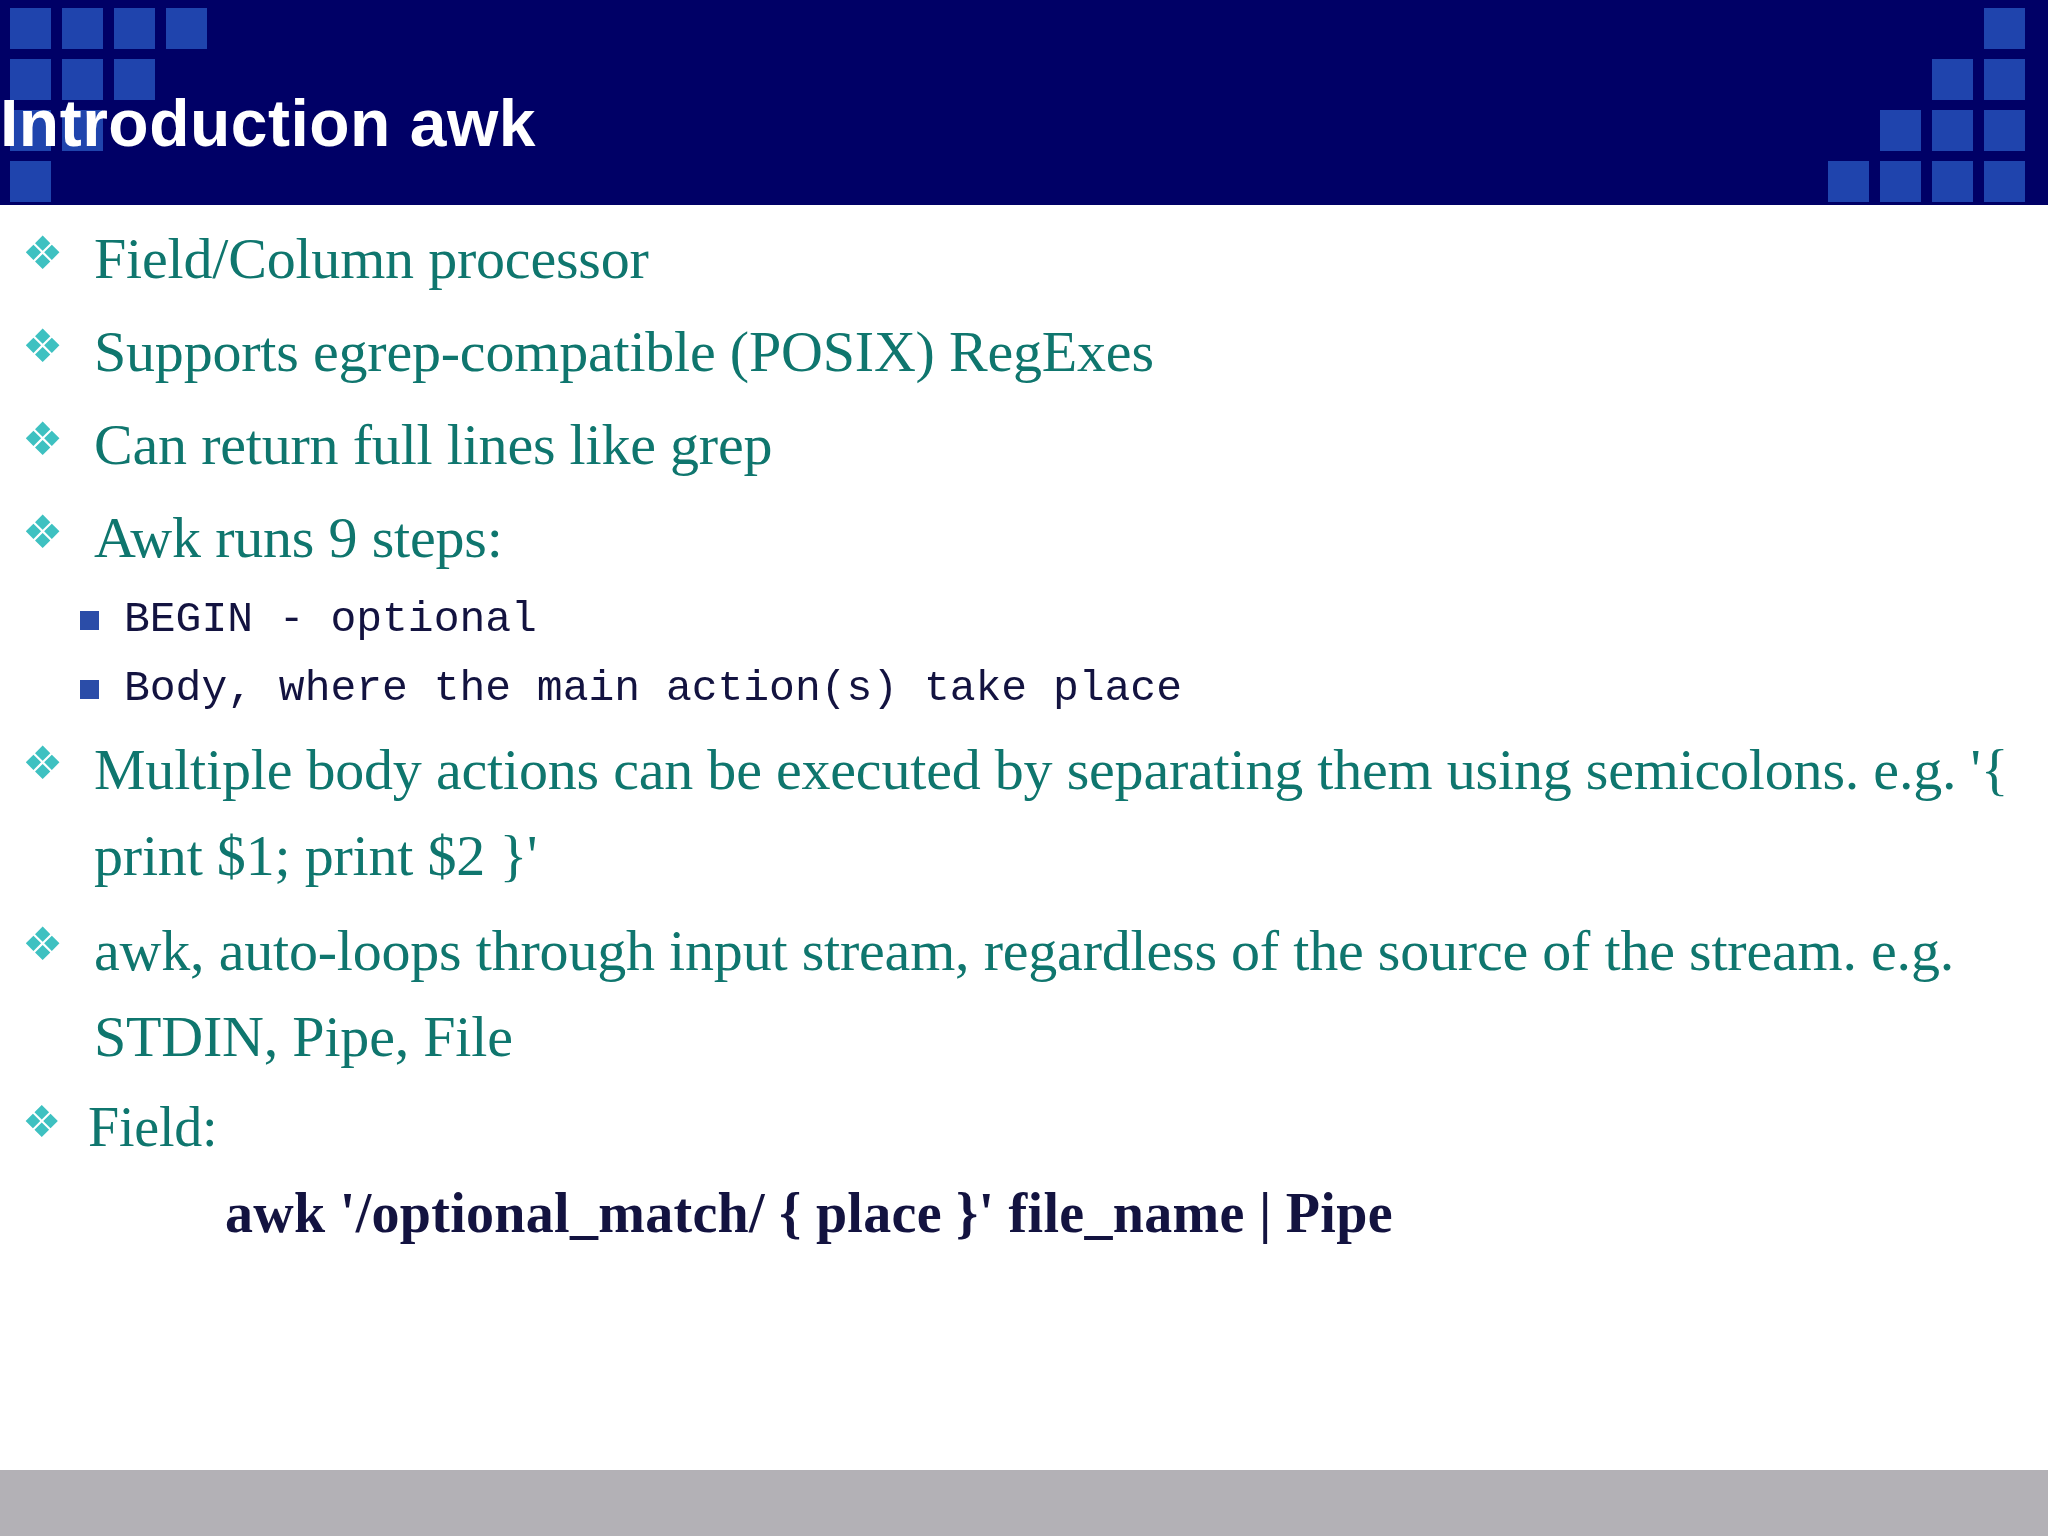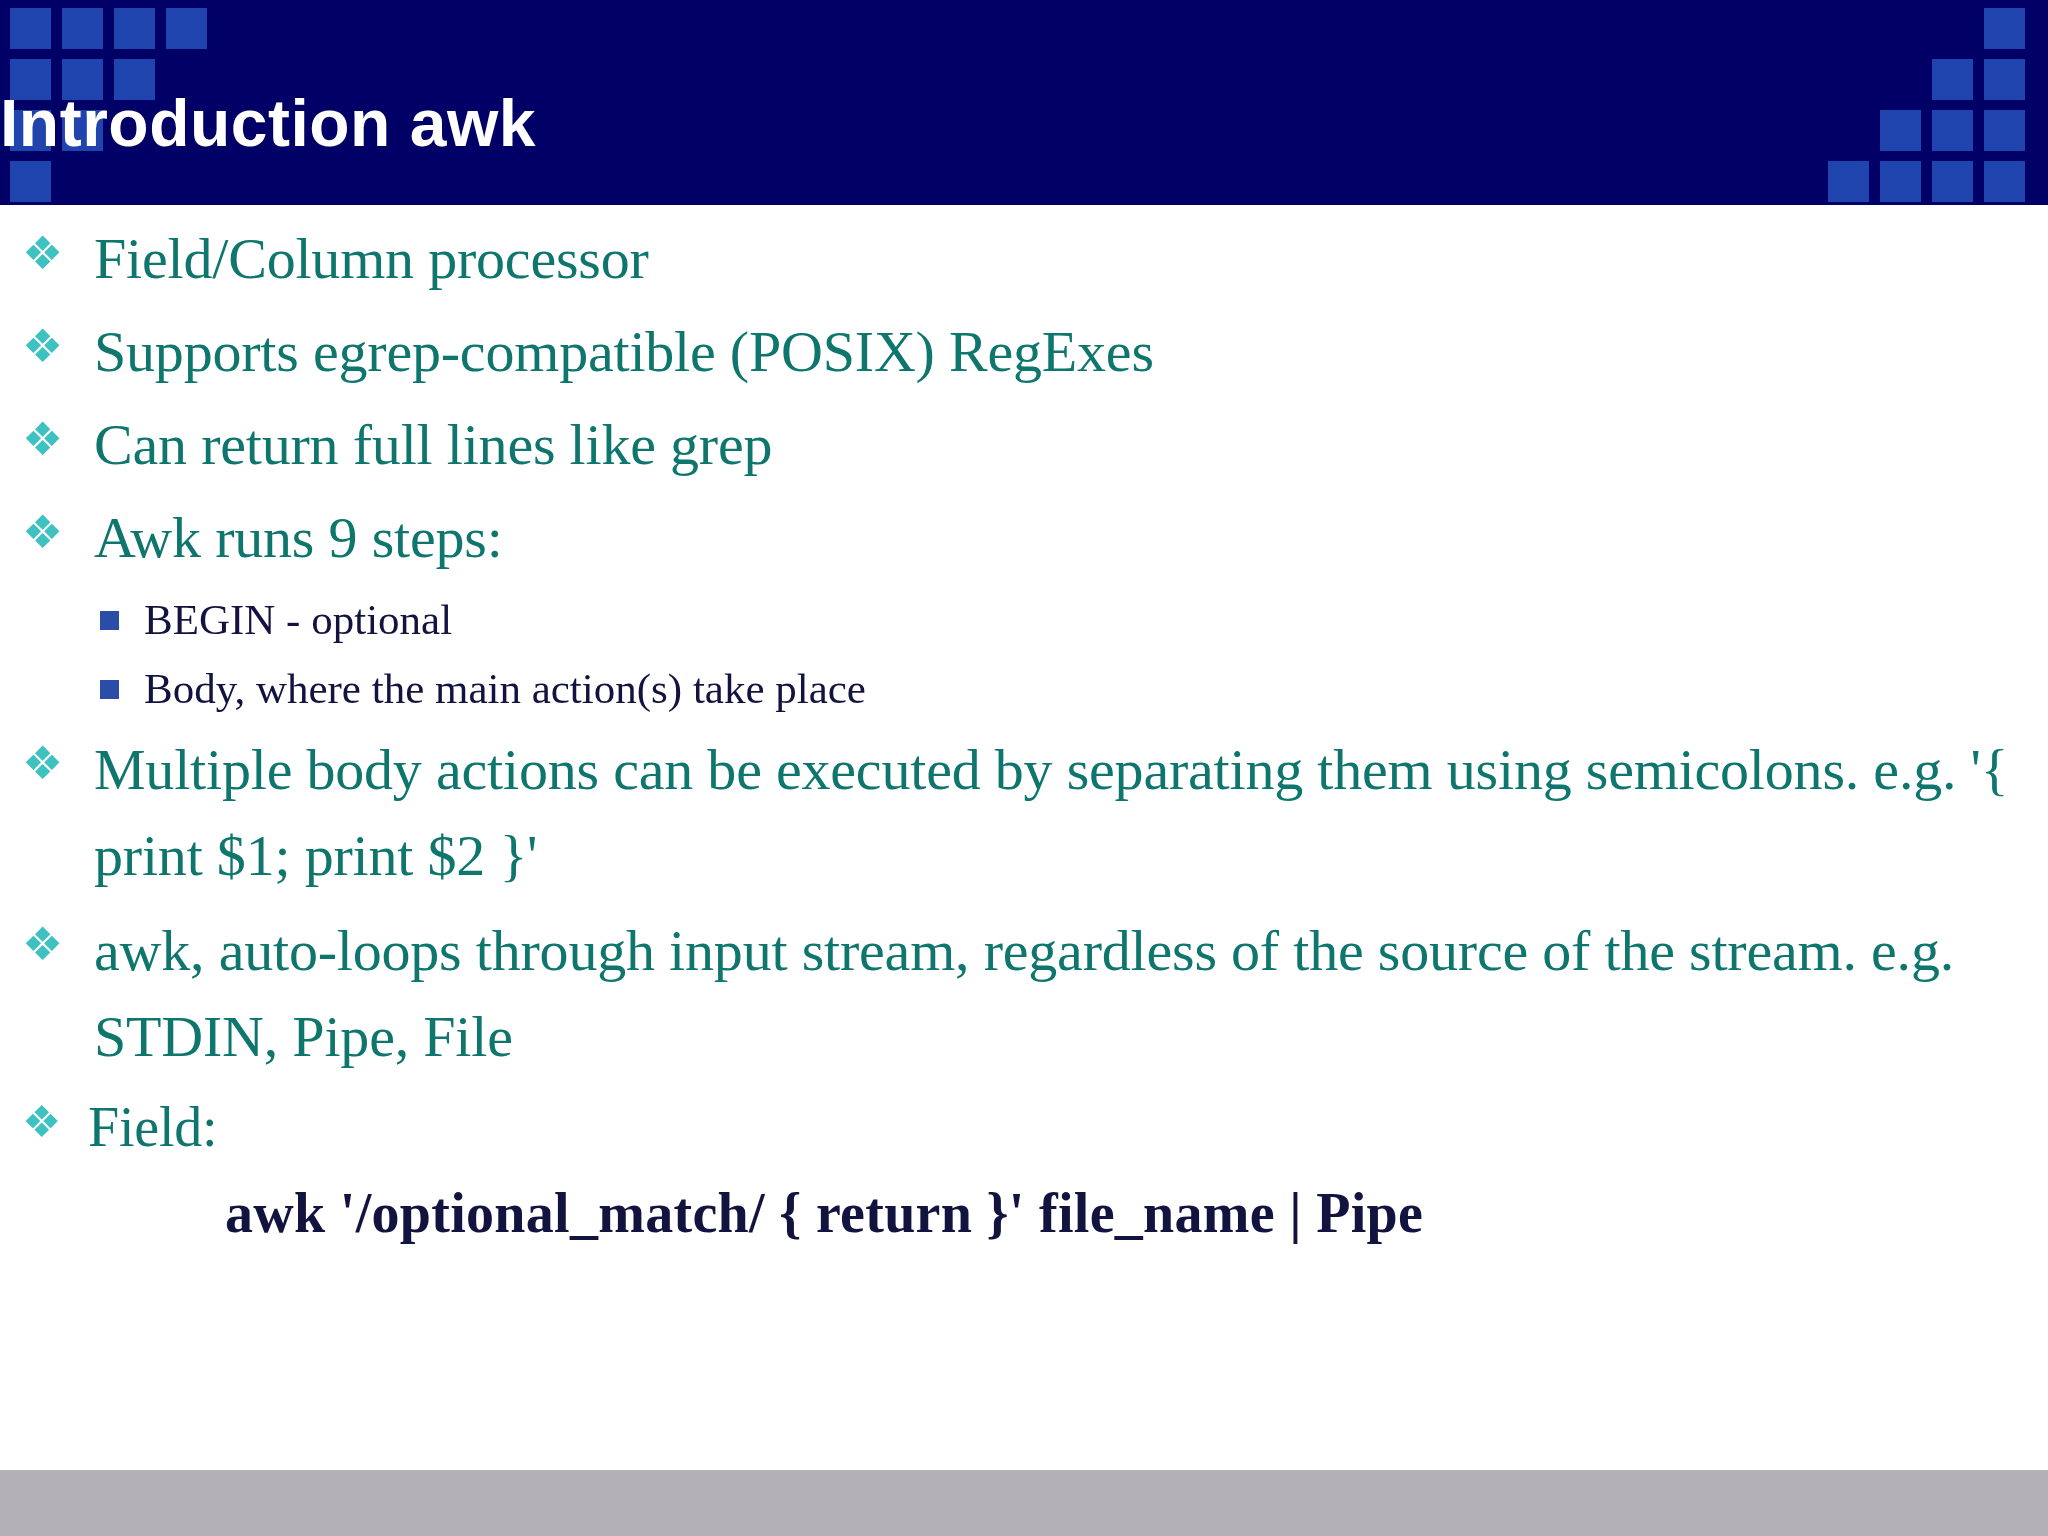--- a/index.html
+++ b/index.html
@@ -101,22 +101,23 @@
     padding-right: 20px;
   }
 
   
   .lvl1.para .txt {
     line-height: 86px;
   }
 
   
   .lvl2 {
-    padding-left: 100px;
+    padding-left: 80px;
     margin-bottom: 7px;
+    font-family: Liberation Mono, monospace;
   }
   .lvl2 .marker {
     flex: 0 0 auto;
     width: 44px;
     line-height: 62px;
     display: flex;
     align-items: center;
     height: 62px;
   }
   .lvl2 .marker .sqmark {
@@ -247,18 +248,18 @@
     <div class="bullet-row lvl1 para">
       <span class="marker">❖</span>
       <span class="txt"> awk, auto-loops through input stream, regardless of the source of the stream. e.g. STDIN, Pipe, File</span>
     </div>
 
     <div class="bullet-row lvl1 usage">
       <span class="marker">❖</span>
       <span class="txt">Field:</span>
     </div>
 
-    <div class="command-line">awk '/optional_match/ { return }' file_name | Pipe</div>
+    <div class="command-line">awk '/optional_match/ { place }' file_name | Pipe</div>
 
   </div>
 </div>
 
 <div class="slide-footer"></div>
 
 </body></html>

